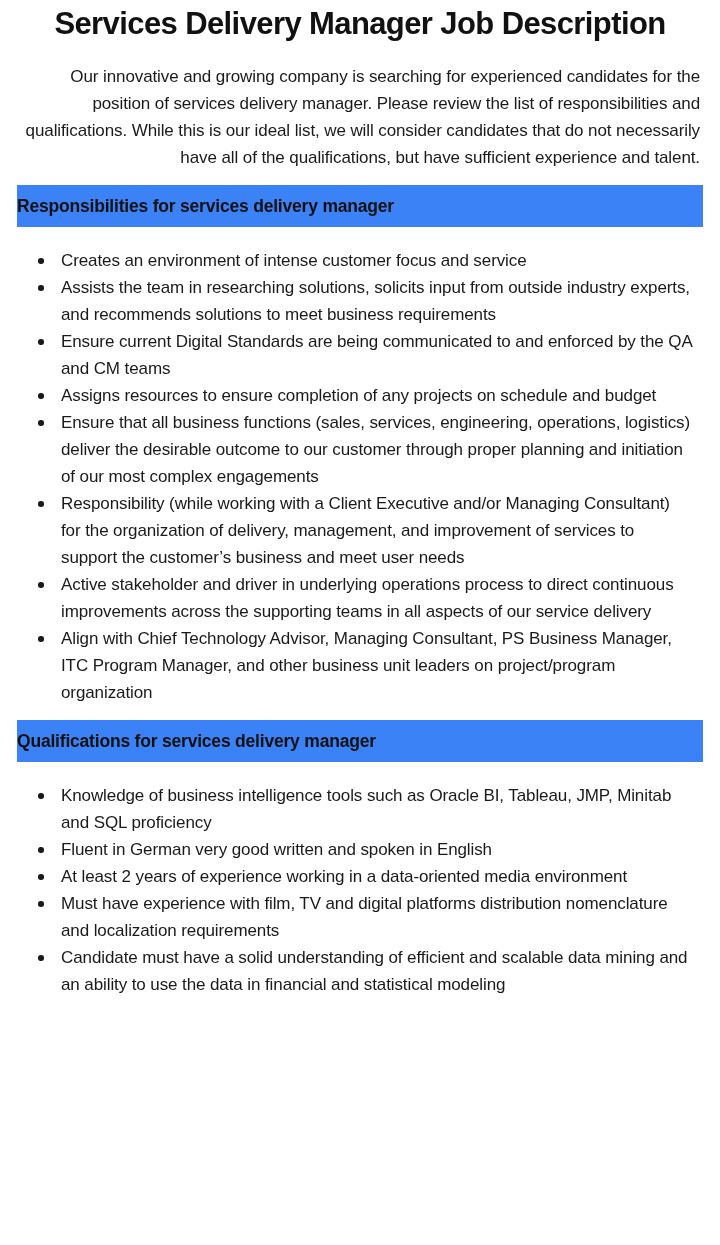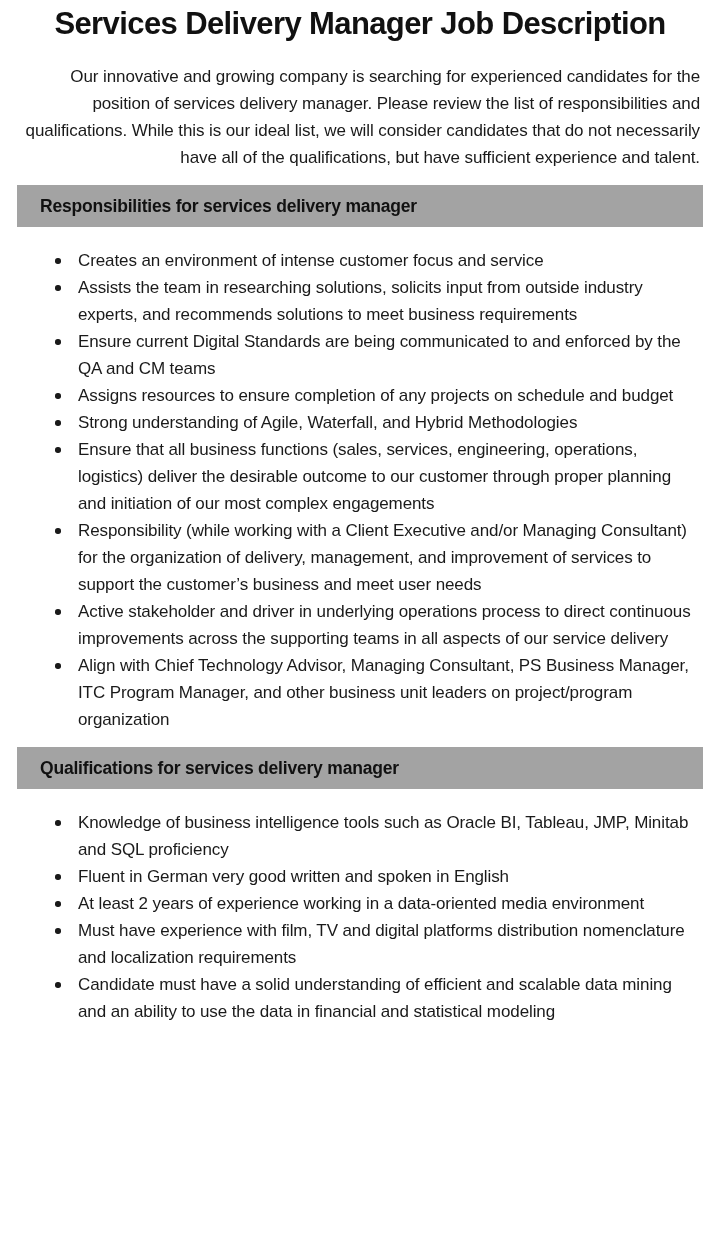--- a/index.html
+++ b/index.html
@@ -32,44 +32,42 @@
   p.intro {
     margin: 21px 20px 0 18px;
     font-size: 17px;
     line-height: 27px;
     letter-spacing: -0.1px;
     text-align: right;
   }
   .section-bar {
     margin: 14px 17px 0 17px;
     height: 42px;
-    background: #a3a3a3;
+    background: #3b82f6;
     display: flex;
     align-items: center;
-    padding-left: 23px;
     box-sizing: border-box;
   }
   .section-bar h2 {
     margin: 0;
     font-size: 17.5px;
     font-weight: bold;
     letter-spacing: -0.2px;
     color: #111111;
   }
   ul.bullets {
     margin: 20px 26px 0 0;
     padding: 0 0 0 61px;
     list-style: none;
     font-size: 17px;
     line-height: 27px;
     letter-spacing: -0.1px;
   }
   ul.bullets li {
     position: relative;
-    margin-left: 17px;
   }
   ul.bullets li::before {
     content: "";
     position: absolute;
     left: -23px;
     top: 11px;
     width: 5.5px;
     height: 5.5px;
     border-radius: 50%;
     background: #1a1a1a;
@@ -86,21 +84,20 @@
 
   <div class="section-bar">
     <h2>Responsibilities for services delivery manager</h2>
   </div>
 
   <ul class="bullets">
     <li>Creates an environment of intense customer focus and service</li>
     <li>Assists the team in researching solutions, solicits input from outside industry experts, and recommends solutions to meet business requirements</li>
     <li>Ensure current Digital Standards are being communicated to and enforced by the QA and CM teams</li>
     <li>Assigns resources to ensure completion of any projects on schedule and budget</li>
-    <li>Strong understanding of Agile, Waterfall, and Hybrid Methodologies</li>
     <li>Ensure that all business functions (sales, services, engineering, operations, logistics) deliver the desirable outcome to our customer through proper planning and initiation of our most complex engagements</li>
     <li>Responsibility (while working with a Client Executive and/or Managing Consultant) for the organization of delivery, management, and improvement of services to support the customer’s business and meet user needs</li>
     <li>Active stakeholder and driver in underlying operations process to direct continuous improvements across the supporting teams in all aspects of our service delivery</li>
     <li>Align with Chief Technology Advisor, Managing Consultant, PS Business Manager, ITC Program Manager, and other business unit leaders on project/program organization</li>
   </ul>
 
   <div class="section-bar">
     <h2>Qualifications for services delivery manager</h2>
   </div>
 

